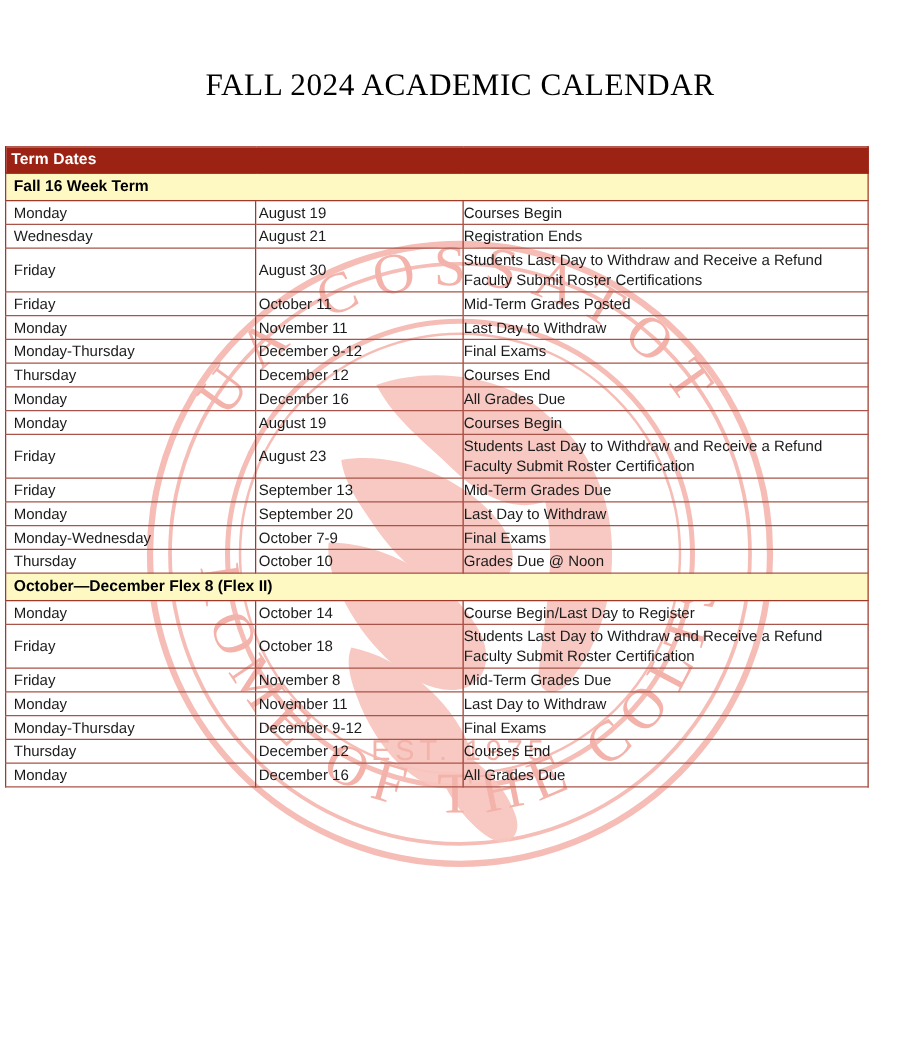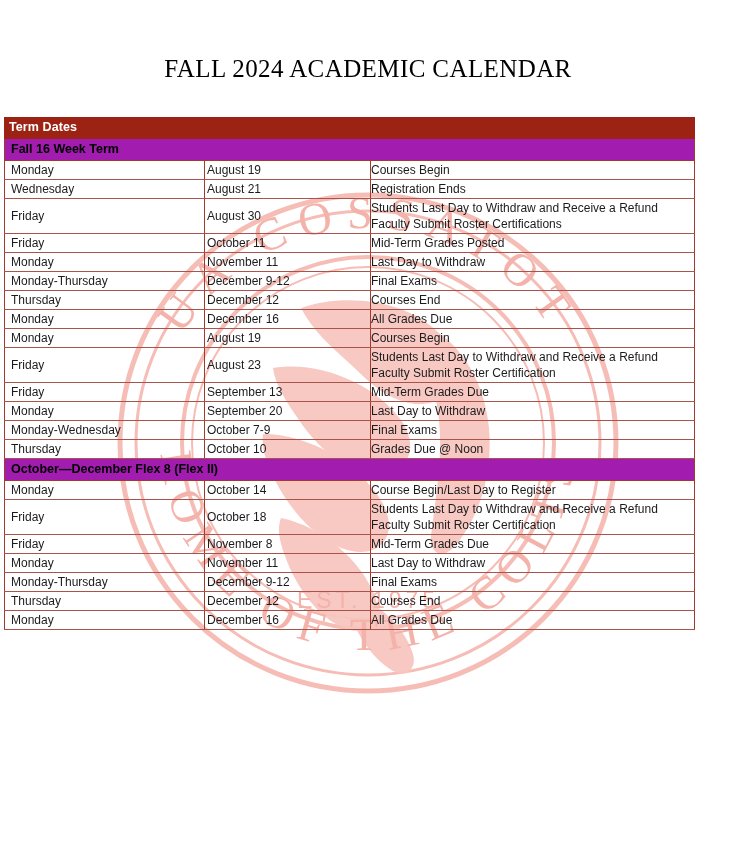--- a/index.html
+++ b/index.html
@@ -70,21 +70,21 @@
     font-size: 12.5px;
     font-weight: bold;
     padding: 2px 0 3px 4px;
     border: 1px solid #9C2314;
     line-height: 15px;
     letter-spacing: 0.1px;
   }
 
   
   tr.section-row td {
-    background: #a21caf;
+    background: #fef9c3;
     color: #000000;
     font-size: 12.5px;
     font-weight: bold;
     padding: 3px 0 3px 6px;
     line-height: 15px;
     border-top: 1.6px solid #A03A2A;
     border-bottom: 1.6px solid #A03A2A;
     border-left: 1.6px solid #A03A2A;
     border-right: 1.6px solid #A03A2A;
   }

